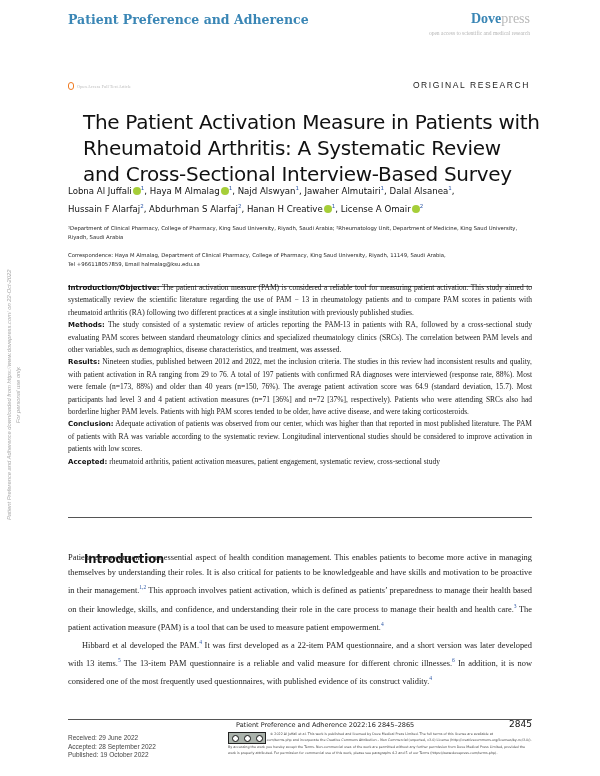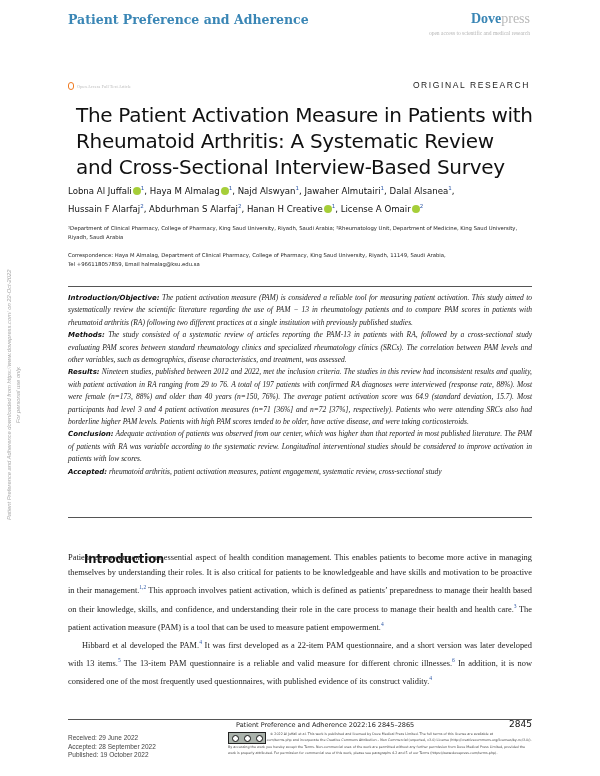--- a/index.html
+++ b/index.html
@@ -13,21 +13,21 @@
   .oa { left:68px; top:82px; font-size:4.5px; color:#bbb; display:flex; align-items:center; gap:3px; }
   .oa-icon { width:6px; height:8px; border:1.5px solid #f07b22; border-radius:3px; box-sizing:border-box; }
   .section-label { right:70px; top:80px; font-family:"Liberation Sans", sans-serif; font-size:8.5px; letter-spacing:1.6px; color:#222; }
   .title { left:68px; top:94px; width:460px; font-family:"DejaVu Sans", sans-serif; font-size:20px; line-height:26px; color:#111; font-weight:normal; letter-spacing:-0.3px; }
   .authors { left:68px; top:181px; width:470px; font-family:"DejaVu Sans", sans-serif; font-size:8.6px; line-height:15px; color:#111; }
   .orcid { display:inline-block; width:8px; height:8px; border-radius:50%; background:#a6ce39; vertical-align:-1px; margin-left:1px; }
   .sup { font-size:5.5px; vertical-align:4px; color:#2a55a5; }
   .affil { left:68px; top:224px; width:470px; font-family:"DejaVu Sans", sans-serif; font-size:5.3px; line-height:9px; color:#222; }
   .corr { left:68px; top:251px; width:470px; font-family:"DejaVu Sans", sans-serif; font-size:5.3px; line-height:9px; color:#222; }
   .rule { left:68px; width:464px; height:1px; background:#555; }
-  .abstract { left:68px; top:292px; width:464px; font-size:7.5px; line-height:12.4px; text-align:justify; color:#222;font-style:italic; }
+  .abstract { left:68px; top:282px; width:464px; font-size:7.5px; line-height:12.4px; text-align:justify; color:#222; }
   .abstract p { margin:0; }
   .abstract b { font-family:"DejaVu Sans", sans-serif; font-weight:bold; font-size:7px; color:#111; }
   .h-intro { left:68px; top:536px; font-family:"DejaVu Sans", sans-serif; font-size:11.5px; font-weight:bold; color:#111; }
   .body-text { left:68px; top:550px; width:464px; font-size:8.4px; line-height:15.2px; text-align:justify; color:#222; }
   .body-text p { margin:0; }
   .body-text p.indent { text-indent:14px; }
   .cite { font-size:5.5px; vertical-align:4px; color:#2a55a5; }
   .sidebar { left:5px; top:520px; transform-origin:left top; transform:rotate(-90deg); font-family:"Liberation Sans", sans-serif; font-size:5.8px; color:#aaa; font-style:italic; white-space:nowrap; line-height:9px; text-align:center; }
   .dates { left:68px; top:734px; font-family:"Liberation Sans", sans-serif; font-size:6.5px; color:#444; line-height:8.6px; }
   .footer-journal { left:228px; top:721px; font-family:"DejaVu Sans", sans-serif; font-size:6.5px; color:#222;padding-left:8px; }
@@ -42,21 +42,21 @@
 <div class="abs journal-name">Patient Preference and Adherence</div>
 <div class="abs publisher"><span class="dove">Dove</span><span class="press">press</span></div>
 <div class="abs tagline">open access to scientific and medical research</div>
 
 <div class="abs oa">
   <span class="oa-icon"></span>
   <span>Open Access Full Text Article</span>
 </div>
 <div class="abs section-label">ORIGINAL RESEARCH</div>
 
-<h1 class="abs title" style="margin:8px;">The Patient Activation Measure in Patients with Rheumatoid Arthritis: A Systematic Review and Cross-Sectional Interview-Based Survey</h1>
+<h1 class="abs title" style="margin:15px;">The Patient Activation Measure in Patients with Rheumatoid Arthritis: A Systematic Review and Cross-Sectional Interview-Based Survey</h1>
 
 <div class="abs authors">
   <span><span>Lobna Al Juffali</span><span class="orcid"></span><span class="sup">1</span></span>,
   <span><span>Haya M Almalag</span><span class="orcid"></span><span class="sup">1</span></span>,
   <span><span>Najd Alswyan</span><span class="sup">1</span></span>,
   <span><span>Jawaher Almutairi</span><span class="sup">1</span></span>,
   <span><span>Dalal Alsanea</span><span class="sup">1</span></span>,<br>
   <span><span>Hussain F Alarfaj</span><span class="sup">2</span></span>,
   <span><span>Abdurhman S Alarfaj</span><span class="sup">2</span></span>,
   <span><span>Hanan H Creative</span><span class="orcid"></span><span class="sup">1</span></span>,

